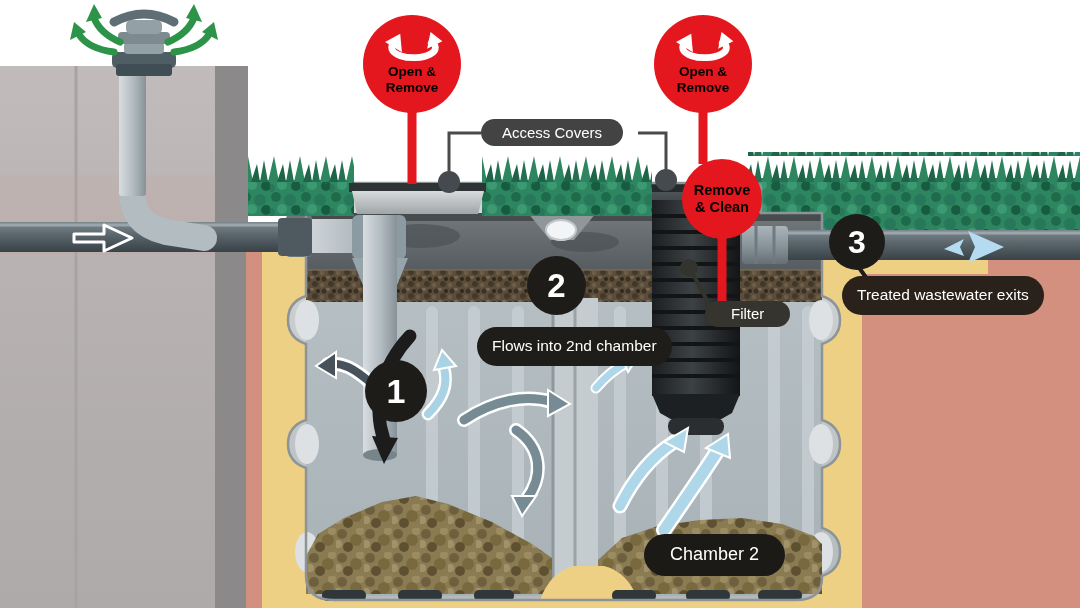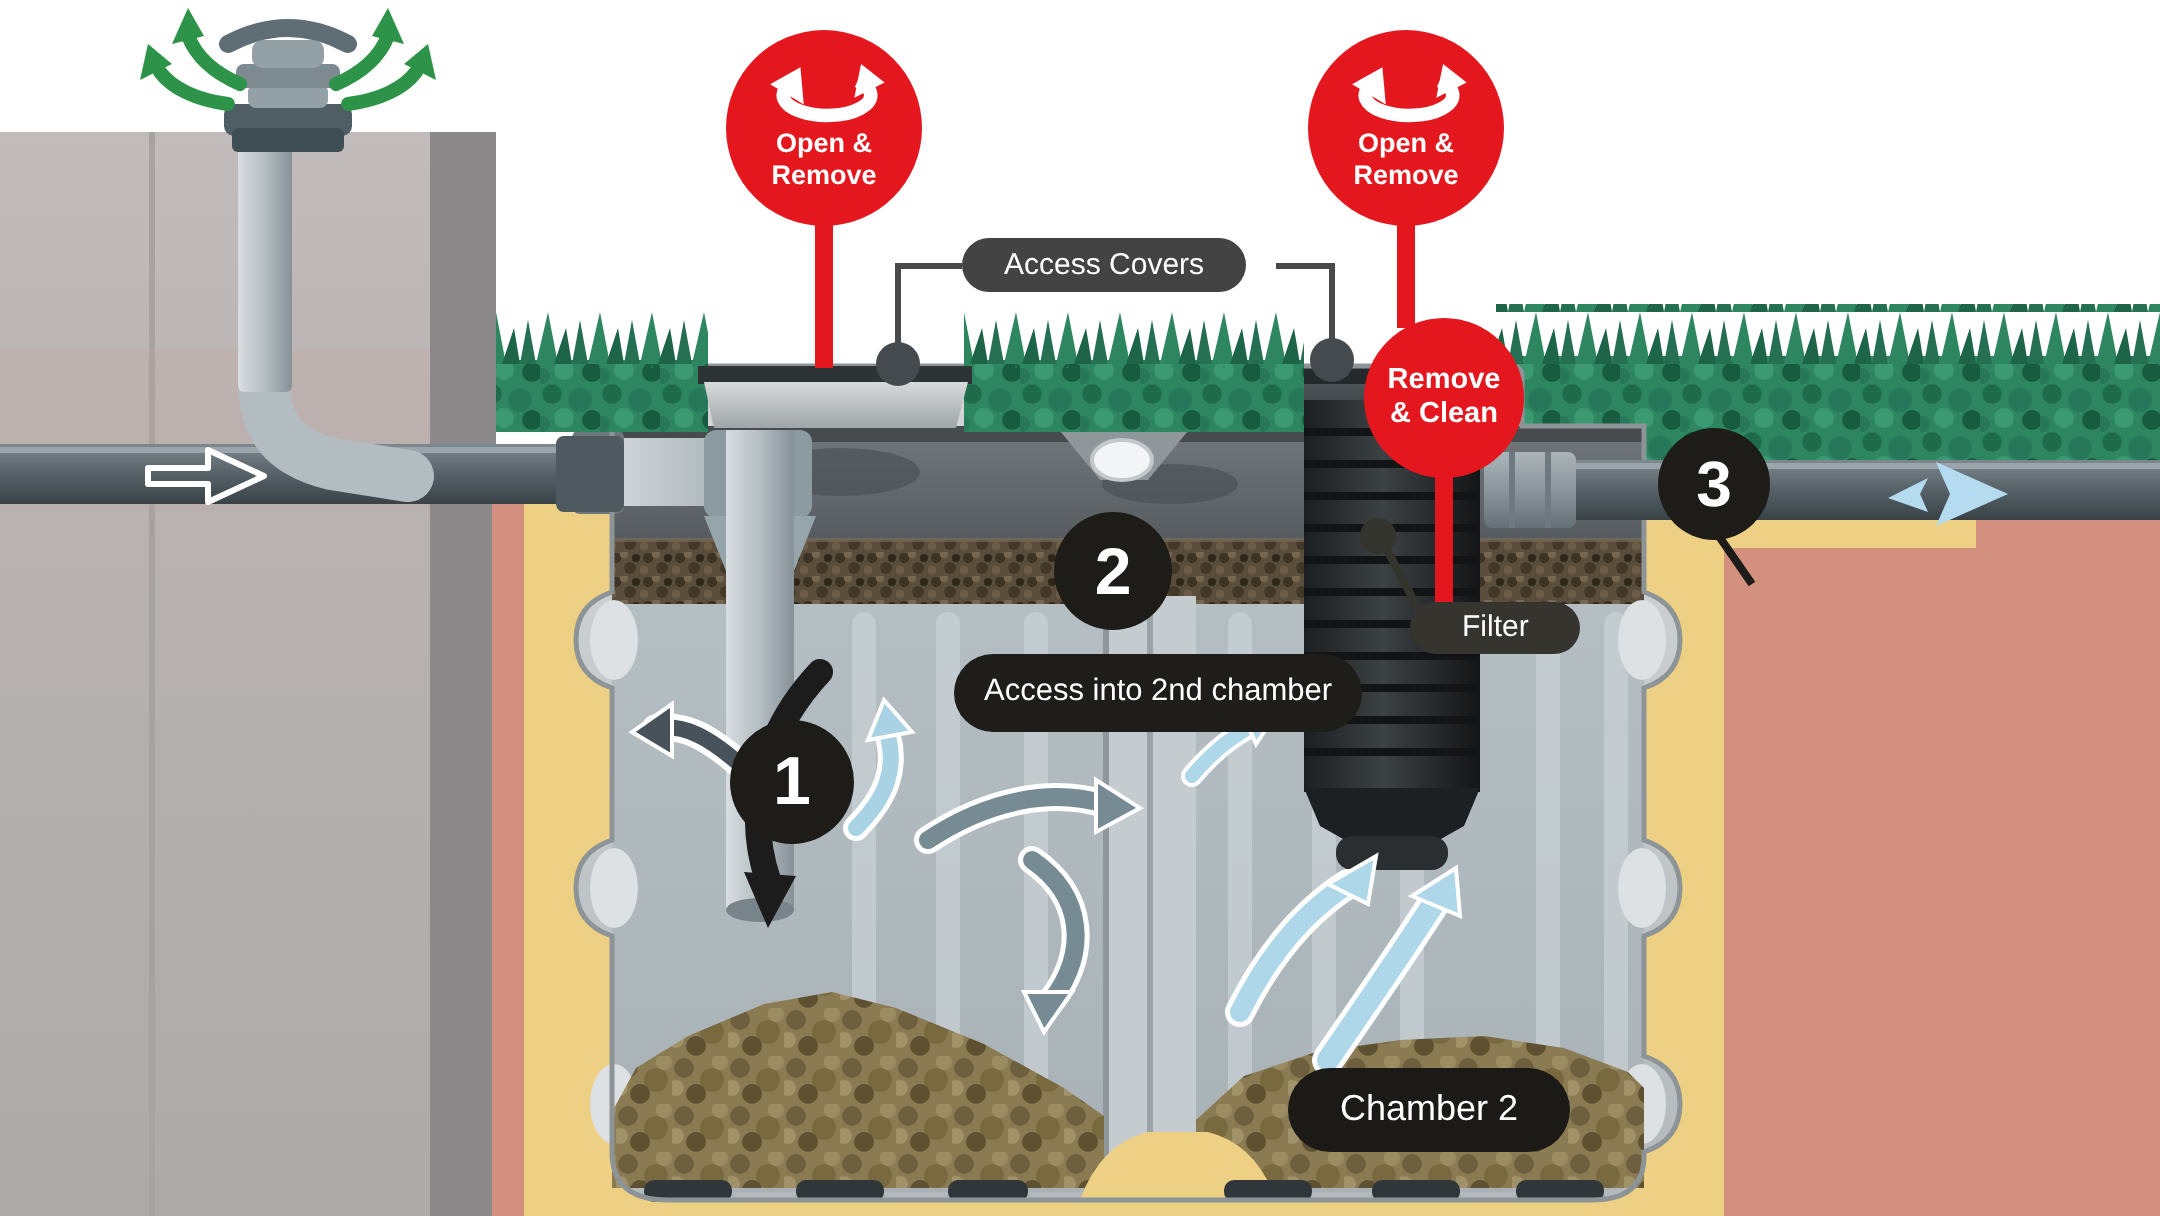--- a/index.html
+++ b/index.html
@@ -6,21 +6,21 @@
   .stage{position:relative;width:1080px;height:608px;background:#ffffff;overflow:hidden;
          font-family:"Liberation Sans",sans-serif;}
   .stage svg.scene{position:absolute;left:0;top:0;}
   .pill{position:absolute;background:#1f1d1a;color:#fff;font-size:15.5px;line-height:1.2;
         padding:10px 15px;border-radius:21px;white-space:nowrap;}
   .pill.brown{background:#2a211a;}
   .pill.small{padding:4px 26px;border-radius:13px;background:#35342f;font-size:15px;}
   .pill.chamber{padding:10px 26px;font-size:18px;border-radius:23px;background:#1c1a17;}
   .num{position:absolute;background:#1d1c19;color:#fff;border-radius:50%;
        display:flex;align-items:center;justify-content:center;font-weight:bold;}
-  .badge{position:absolute;background:#e5171e;color:#ffffff;border-radius:50%;
+  .badge{position:absolute;background:#e5171e;color:#000000;border-radius:50%;
          display:flex;flex-direction:column;align-items:center;justify-content:center;
          text-align:center;font-weight:bold;}
   .badge .txt{font-size:13.5px;line-height:1.15;white-space:pre-line;}
   .badge.noicon .txt{font-size:14.5px;}
   .accessbox{position:absolute;background:#434343;color:#fff;border-radius:14px;
              font-size:15px;padding:5px 21px;white-space:nowrap;text-align:right;}
 </style>
 </head>
 <body>
 
@@ -330,18 +330,19 @@
 <div class="badge noicon" style="left:682px;top:159px;width:80px;height:80px;">
   <span class="txt">Remove
 &amp; Clean</span>
 </div>
 
 <div class="accessbox" style="left:481px;top:119px;">Access Covers</div>
 <div class="pill small" style="left:705px;top:301px;">Filter</div>
 
 <div class="num" style="left:365px;top:360px;width:62px;height:62px;font-size:34px;">1</div>
 <div class="num" style="left:527px;top:256px;width:59px;height:59px;font-size:33px;">2</div>
-<div class="pill" style="left:477px;top:327px;">Access into 2nd chamber</div>
+<div class="pill" style="left:477px;top:327px;">Flows into 2nd chamber</div>
 <div class="num" style="left:829px;top:214px;width:56px;height:56px;font-size:32px;">3</div>
+<div class="pill brown" style="left:842px;top:276px;">Treated wastewater exits</div>
 
 <div class="pill chamber" style="left:644px;top:534px;">Chamber 2</div>
 
 </div>
 
 </body></html>

